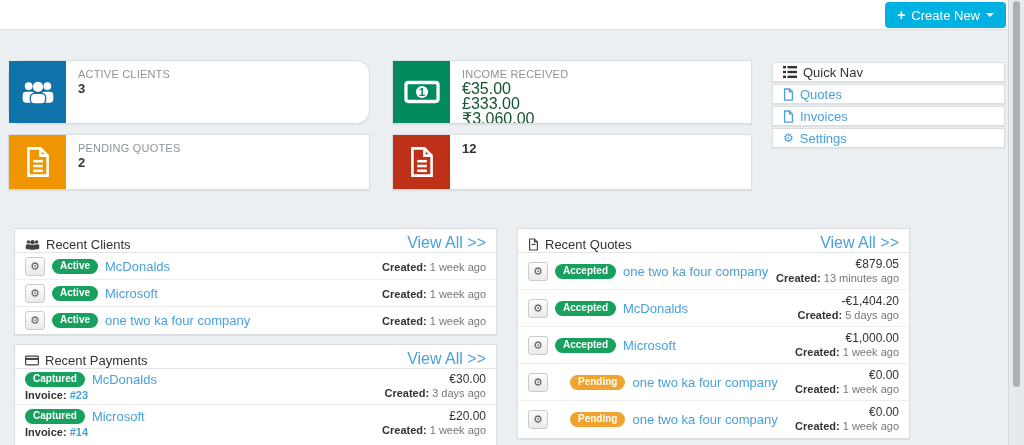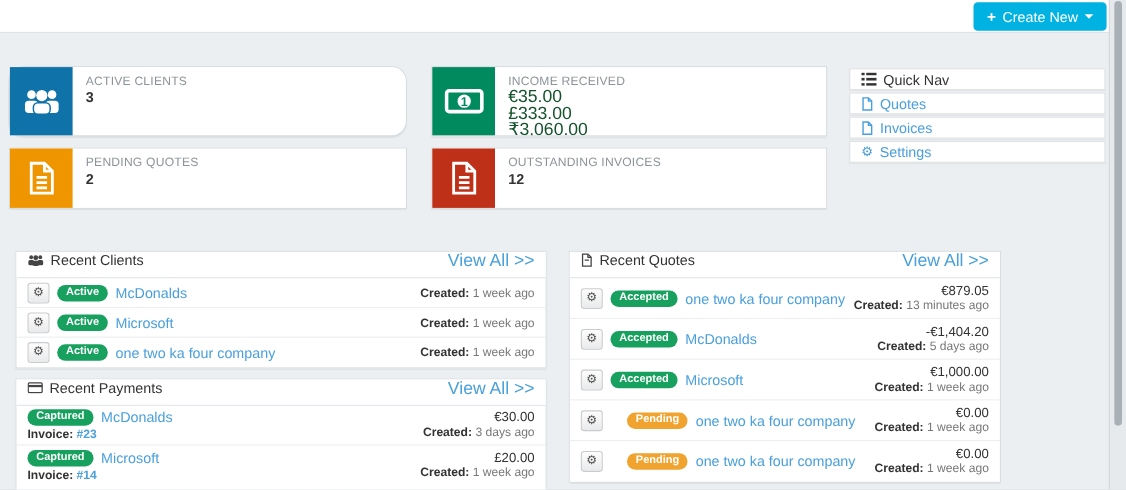--- a/index.html
+++ b/index.html
@@ -42,21 +42,21 @@
   .qn-item{height:20px;background:#fff;border:1px solid #dcdfe2;box-shadow:0 1px 1px rgba(0,0,0,.05);
     margin-bottom:2px;display:flex;align-items:center;gap:6px;padding:0 10px;font-size:13px;color:#333;}
   .qn-item.qn-link{color:var(--color-link,#4aa0dc);cursor:pointer;}
   .qn-item svg{flex:none;}
 
   
   .panel{position:absolute;background:#fff;border:1px solid #d9dde0;box-shadow:0 1px 1px rgba(0,0,0,.06);}
   #panel-clients{left:14px;top:228px;width:483px;}
   #panel-quotes{left:517px;top:228px;width:393px;}
   #panel-payments{left:14px;top:344px;width:483px;height:120px;}
-  .panel-head{height:24px;display:flex;align-items:flex-start;padding:0 10px;border-bottom:1px solid #e2e5e8;background:#fff;}
+  .panel-head{height:24px;display:flex;align-items:flex-end;padding:0 10px;border-bottom:1px solid #e2e5e8;background:#fff;}
   .panel-title{display:flex;align-items:center;gap:6px;font-size:13px;color:#333;}
   .panel-title svg{color:#555;}
   .view-all{margin-left:auto;font-size:16px;color:var(--color-link,#4aa0dc);text-decoration:none;cursor:pointer;}
 
   .row{display:flex;align-items:center;padding:0 10px;border-bottom:1px solid #eceef0;}
   .row:last-child{border-bottom:none;}
   .c-row{height:27px;}
   .q-row{height:37px;}
   .p-row{height:36px;}
   .row-left{display:flex;align-items:center;gap:7px;min-width:0;}
@@ -144,21 +144,20 @@
     <div class="stat-icon bg-red">
       <svg width="26" height="32" viewBox="0 0 16 20" fill="none" stroke="#fff" stroke-width="1.6">
         <path d="M2 1.5h7.5L14 6v12.5H2z"></path>
           <path d="M9.5 1.5V6H14"></path>
         <line x1="5" y1="9.5" x2="11" y2="9.5"></line>
           <line x1="5" y1="12.5" x2="11" y2="12.5"></line>
           <line x1="5" y1="15.5" x2="11" y2="15.5"></line>
       </svg>
     </div>
     <div class="stat-body">
-      <div class="stat-label">OUTSTANDING INVOICES</div>
       <div class="stat-value">12</div>
     </div>
   </div>
 
   <div class="quicknav">
     <div class="qn-item">
       <svg width="14" height="12" viewBox="0 0 14 12" fill="#333">
         <rect width="3" height="2.4"></rect>
           <rect x="4.5" width="9.5" height="2.4"></rect>
         <rect y="4.8" width="3" height="2.4"></rect>

